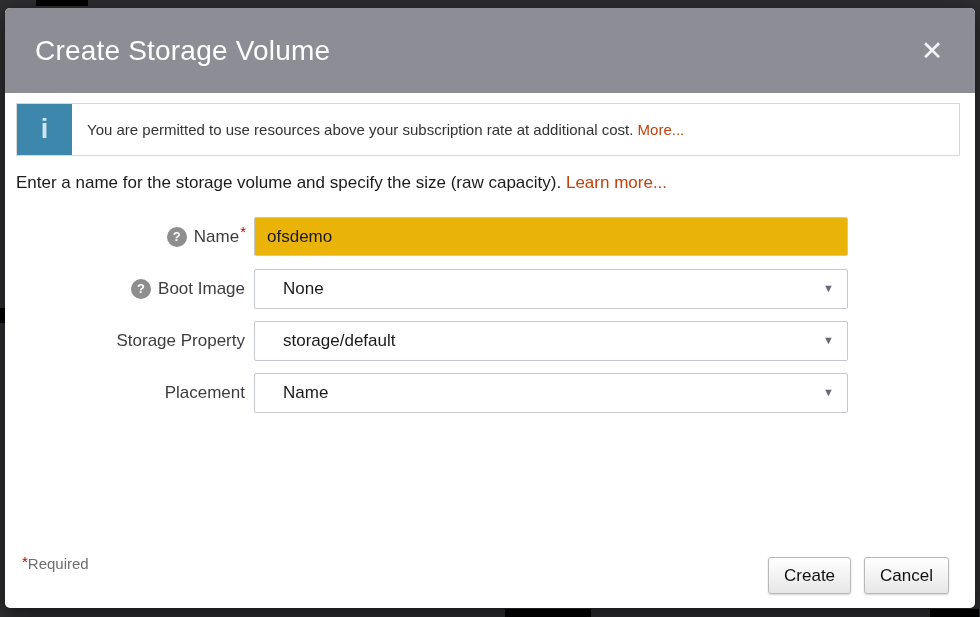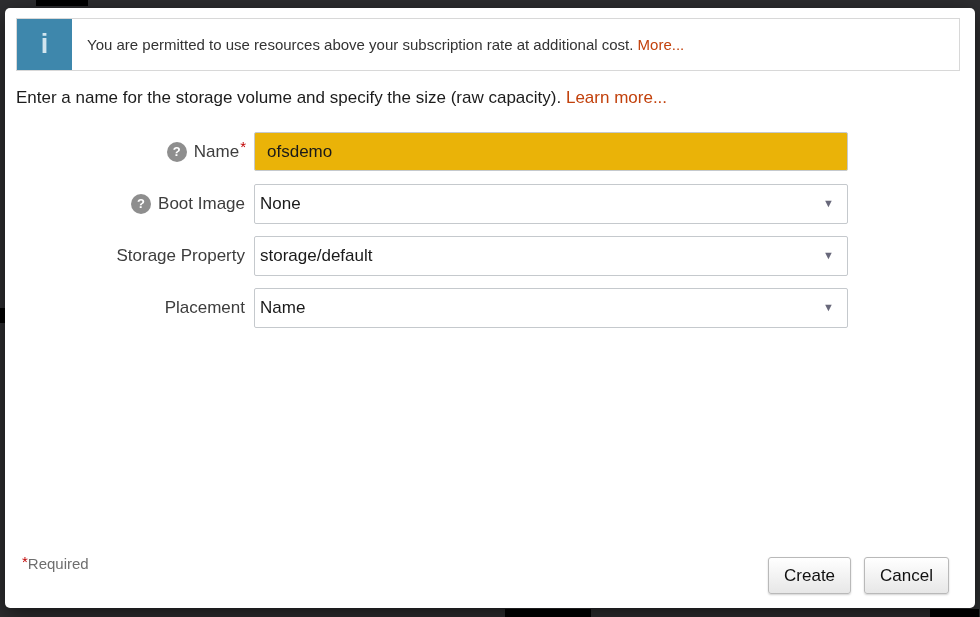--- a/index.html
+++ b/index.html
@@ -87,21 +87,21 @@
     border: 1px solid #c5c9cd; border-radius: 2px;
     padding: 0 12px;
     font-size: 17px; color: #1a1a1a;
     font-family: "Liberation Sans", sans-serif;
     background: #eab308;
   }
   .select-box {
     width: 594px; height: 40px;
     border: 1px solid #c5c9cd; border-radius: 2px;
     display: flex; align-items: center;
-    padding: 0 5px;
+    padding: 0 28px;
     font-size: 17px; color: #1a1a1a;
     position: relative; cursor: pointer;
     background: #ffffff;
   }
   .select-arrow {
     position: absolute; right: 13px; top: 13px;
     font-size: 11px; color: #68687a; line-height: 1;
   }
   .size-input { width: 192px; }
   .spin-btn {
@@ -138,20 +138,24 @@
 </head>
 <body>
 
 <div class="redact" style="left:36px; top:0; width:52px; height:6px;"></div>
 <div class="redact" style="left:0; top:308px; width:5px; height:15px;"></div>
 <div class="redact" style="left:505px; top:609px; width:86px; height:8px;"></div>
 <div class="redact" style="left:930px; top:609px; width:49px; height:8px;"></div>
 
 <div class="modal">
 
+  <div class="modal-header">
+    <div class="modal-title">Create Storage Volume</div>
+    <button class="close-btn">✕</button>
+  </div>
 
   <div class="info-banner">
     <div class="info-icon">i</div>
     <div class="info-text">
       <span>You are permitted to use resources above your subscription rate at additional cost.</span>
       <span class="link">More...</span>
     </div>
   </div>
 
   <div class="intro">

